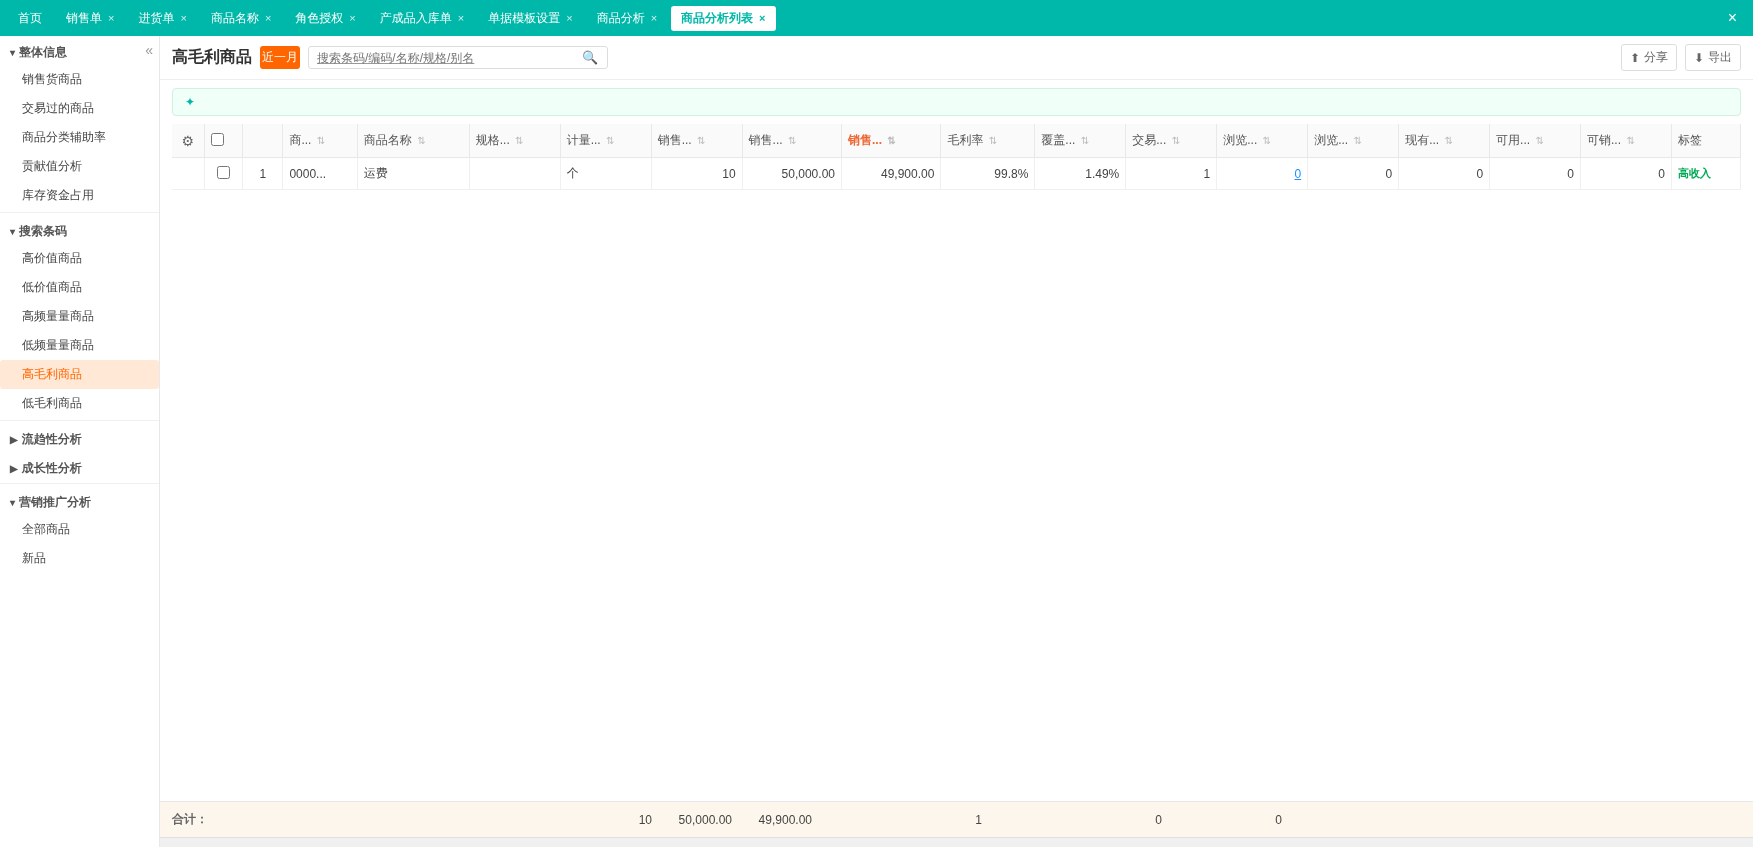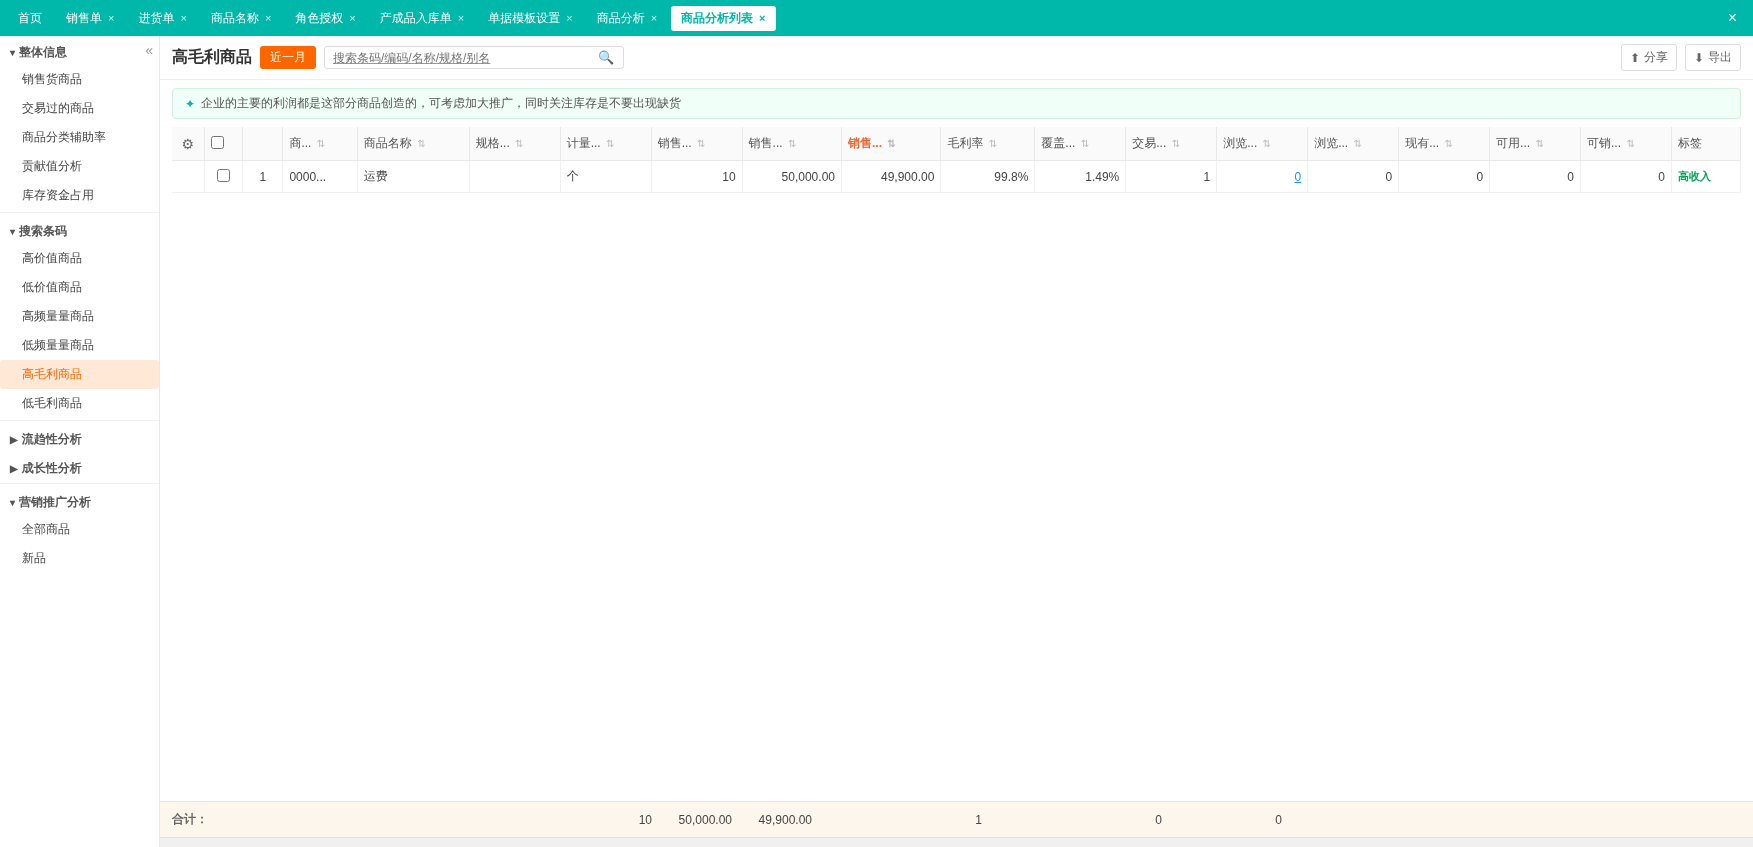--- a/index.html
+++ b/index.html
@@ -103,21 +103,21 @@
     .content-title {
       font-size: 16px;
       font-weight: bold;
       color: #333;
     }
     .filter-btn {
       background: #ff6600;
       color: #fff;
       border: none;
       border-radius: 3px;
-      padding: 3px 10px;
+      padding: 3px 2px;
       cursor: pointer;
       font-size: 12px;
     }
     .search-box {
       display: flex;
       align-items: center;
       border: 1px solid #ddd;
       border-radius: 3px;
       padding: 3px 8px;
       flex: 1;
@@ -346,21 +346,20 @@
         <span>分享</span>
       </div>
       <div class="header-action-btn">
         <span>⬇</span>
         <span>导出</span>
       </div>
     </div>
 
     <div class="info-banner">
       <span class="tip-icon">✦</span>
-      <span>企业的主要的利润都是这部分商品创造的，可考虑加大推广，同时关注库存是不要出现缺货</span>
     </div>
 
     <div class="table-container">
       <table>
         <thead>
           <tr>
             <th>
               <span class="settings-icon">⚙</span>
             </th>
             <th>

